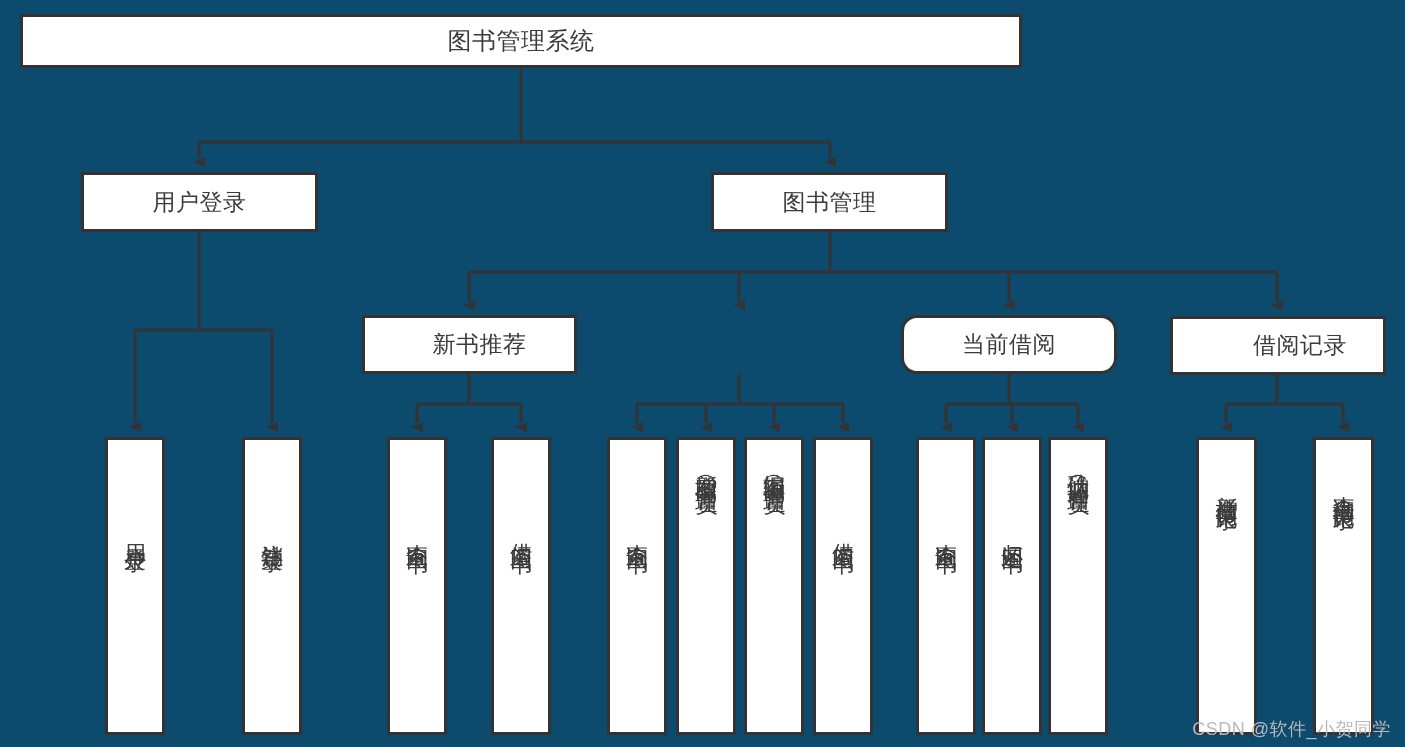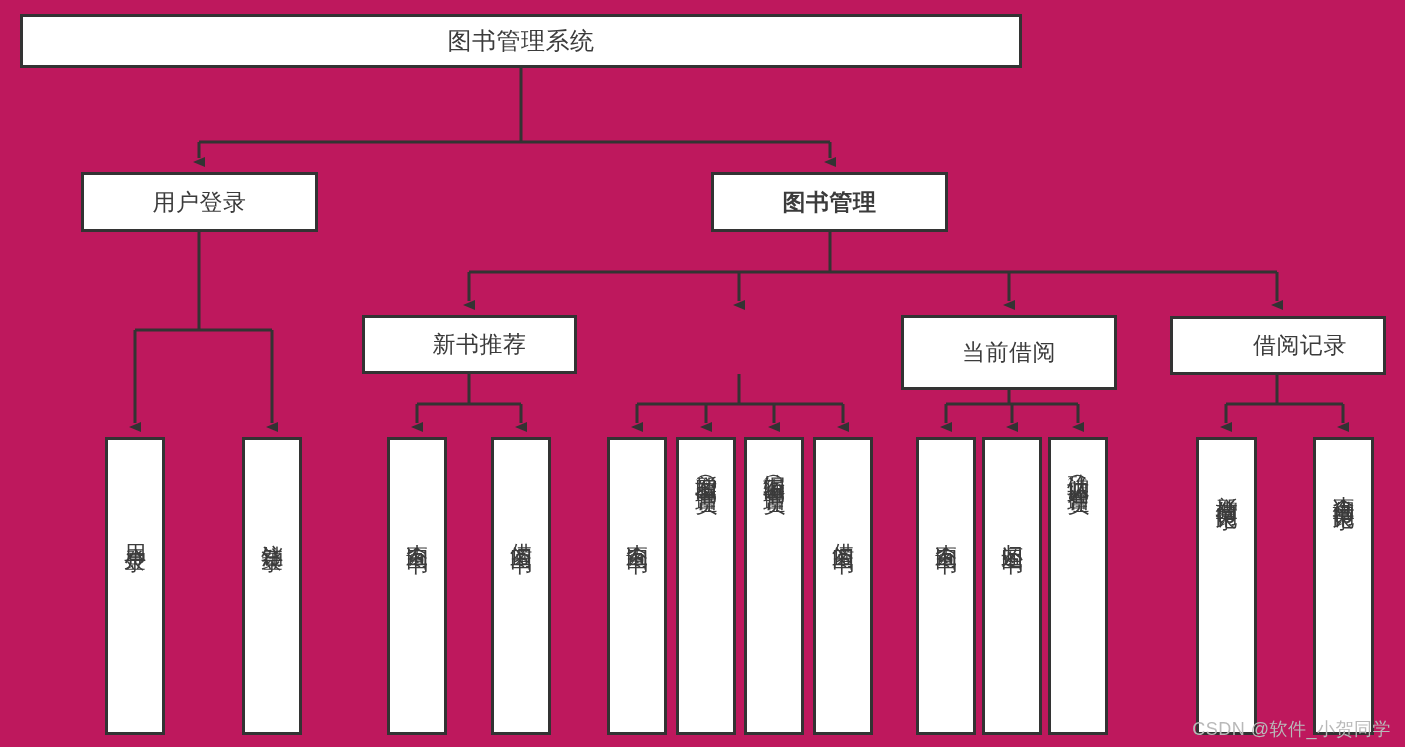--- a/index.html
+++ b/index.html
@@ -8,21 +8,21 @@
     padding: 0;
     background: #ffffff;
   }
   body {
     font-family: "Liberation Sans", "DejaVu Sans", sans-serif;
   }
   #canvas {
     position: relative;
     width: 1405px;
     height: 747px;
-    background: #be185d;
+    background: #0c4a6e;
     overflow: hidden;
   }
   #edges {
     position: absolute;
     left: 0;
     top: 0;
     width: 1405px;
     height: 747px;
     pointer-events: none;
   }
@@ -143,28 +143,28 @@
     </g>
   </svg>
 
   <div class="node h h-root" style="left:20px; top:14px; width:1002px; height:54px;">
     <span class="label">图书管理系统</span>
   </div>
 
   <div class="node h" style="left:81px; top:172px; width:237px; height:60px;">
     <span class="label">用户登录</span>
   </div>
-  <div class="node h" style="left:711px; top:172px; width:237px; height:60px;font-weight:bold;">
+  <div class="node h" style="left:711px; top:172px; width:237px; height:60px;">
     <span class="label">图书管理</span>
   </div>
 
   <div class="node h" style="left:362px; top:315px; width:215px; height:59px;padding-left:20px;">
     <span class="label">新书推荐</span>
   </div>
-  <div class="node h" style="left:901px; top:315px; width:216px; height:75px;">
+  <div class="node h" style="left:901px; top:315px; width:216px; height:59px;border-radius:16px;">
     <span class="label">当前借阅</span>
   </div>
   <div class="node h" style="left:1170px; top:316px; width:216px; height:59px;padding-left:44px;">
     <span class="label">借阅记录</span>
   </div>
 
   <div class="node v mid" style="left:105px; top:437px; width:60px; height:298px;">
     <span class="label">用户登录</span>
   </div>
   <div class="node v mid" style="left:242px; top:437px; width:60px; height:298px;">

